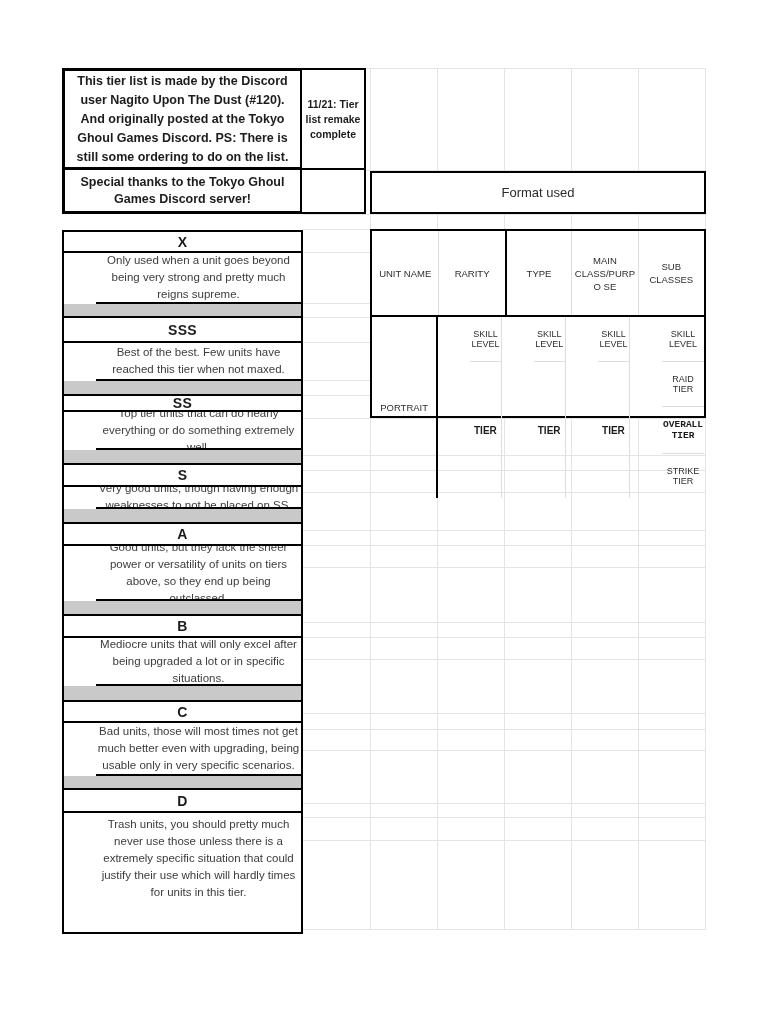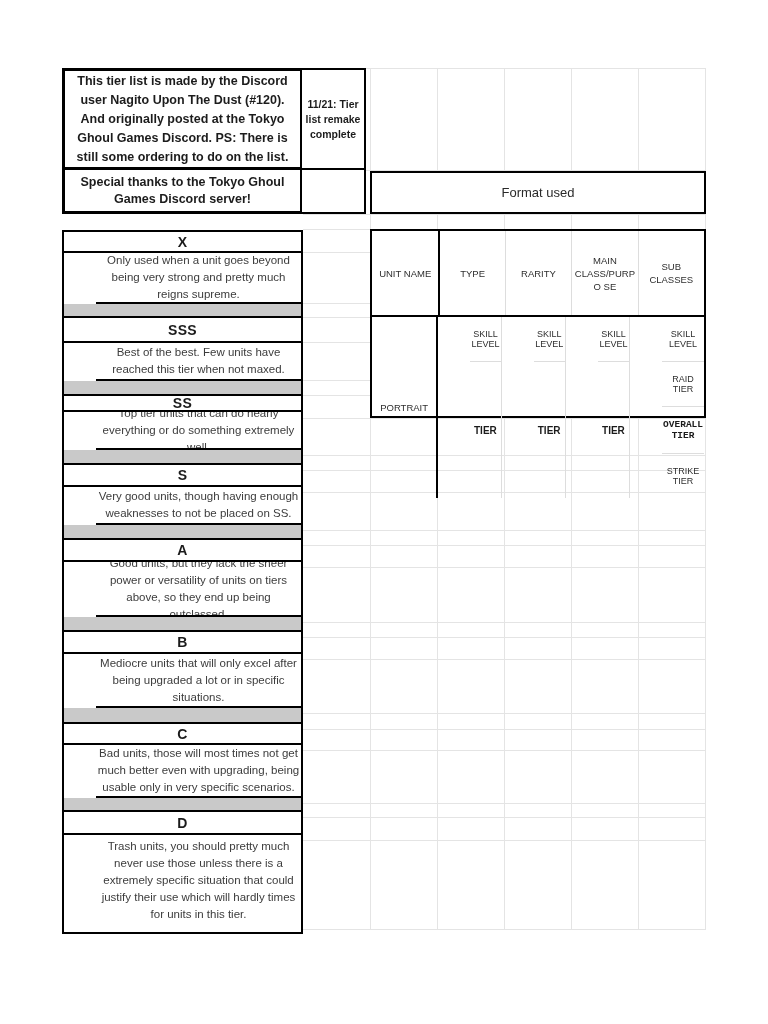--- a/index.html
+++ b/index.html
@@ -147,22 +147,22 @@
   <div class="box special-box">
     <span>Special thanks to the Tokyo Ghoul Games Discord server!</span>
   </div>
   <div class="box format-used-box">
     <span>Format used</span>
   </div>
 
   <div class="box format-table">
     <div class="ft-row-a">
       <div class="ft-cell">UNIT NAME</div>
+      <div class="ft-cell">RARITY</div>
       <div class="ft-cell strong-div">TYPE</div>
-      <div class="ft-cell">RARITY</div>
       <div class="ft-cell">MAIN CLASS/PURPO SE</div>
       <div class="ft-cell">SUB CLASSES</div>
     </div>
     <div class="ft-row-b">
       <div class="ft-cell portrait-cell">PORTRAIT</div>
       <div class="ft-col strong-div">
         <div class="ft-sub ft-skill">SKILL LEVEL</div>
         <div class="ft-sub ft-tier">TIER</div>
       </div>
       <div class="ft-col">
@@ -186,27 +186,27 @@
     <div class="t-row t-head" style="height:21px">X</div>
     <div class="t-row t-desc" style="height:51px">Only used when a unit goes beyond being very strong and pretty much reigns supreme.</div>
     <div class="t-row t-spacer" style="height:14px"></div>
     <div class="t-row t-head" style="height:25px">SSS</div>
     <div class="t-row t-desc" style="height:38px">Best of the best. Few units have reached this tier when not maxed.</div>
     <div class="t-row t-spacer" style="height:15px"></div>
     <div class="t-row t-head" style="height:16px">SS</div>
     <div class="t-row t-desc" style="height:38px">Top tier units that can do nearly everything or do something extremely well.</div>
     <div class="t-row t-spacer" style="height:15px"></div>
     <div class="t-row t-head" style="height:22px">S</div>
-    <div class="t-row t-desc" style="height:38px">Very good units, though having enough weaknesses to not be placed on SS.</div>
+    <div class="t-row t-desc" style="height:22px">Very good units, though having enough weaknesses to not be placed on SS.</div>
     <div class="t-row t-spacer" style="height:15px"></div>
     <div class="t-row t-head" style="height:22px">A</div>
     <div class="t-row t-desc" style="height:55px">Good units, but they lack the sheer power or versatility of units on tiers above, so they end up being outclassed.</div>
     <div class="t-row t-spacer" style="height:15px"></div>
     <div class="t-row t-head" style="height:22px">B</div>
-    <div class="t-row t-desc" style="height:54px">Mediocre units that will only excel after being upgraded a lot or in specific situations.</div>
+    <div class="t-row t-desc" style="height:48px">Mediocre units that will only excel after being upgraded a lot or in specific situations.</div>
     <div class="t-row t-spacer" style="height:16px"></div>
     <div class="t-row t-head" style="height:21px">C</div>
     <div class="t-row t-desc" style="height:53px">Bad units, those will most times not get much better even with upgrading, being usable only in very specific scenarios.</div>
     <div class="t-row t-spacer" style="height:14px"></div>
     <div class="t-row t-head" style="height:23px">D</div>
     <div class="t-row t-desc" style="height:90px">Trash units, you should pretty much never use those unless there is a extremely specific situation that could justify their use which will hardly times for units in this tier.</div>
   </div>
 
 </div>
 

